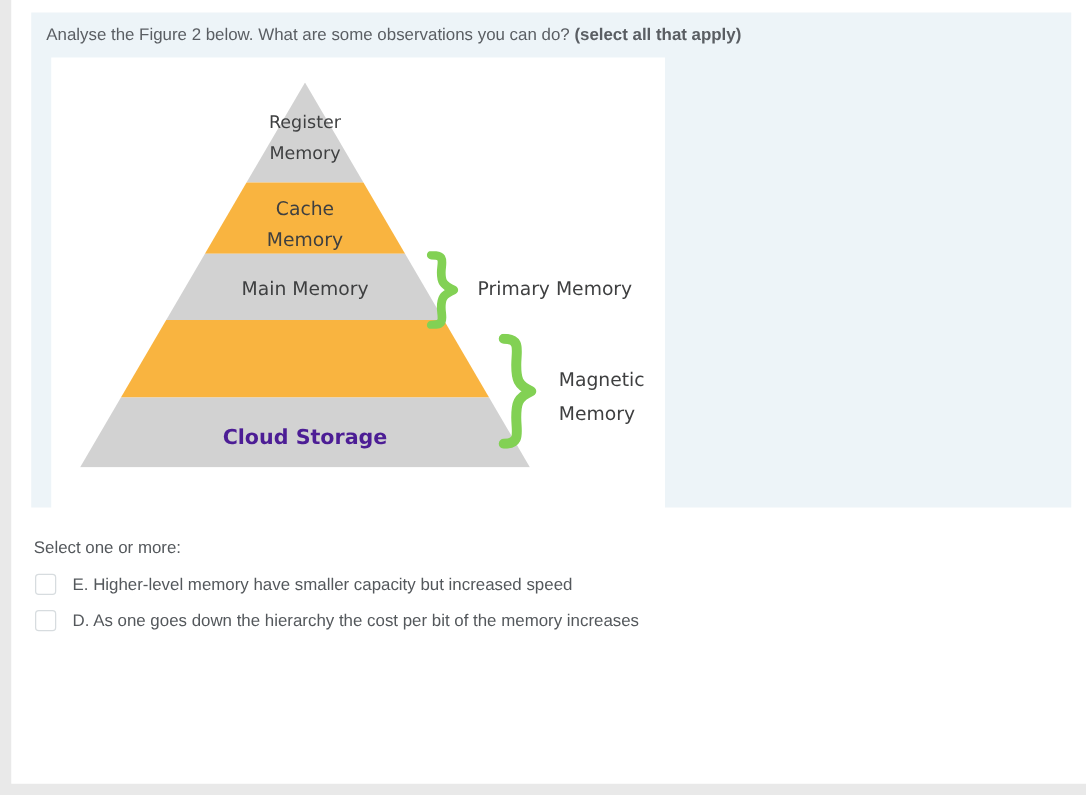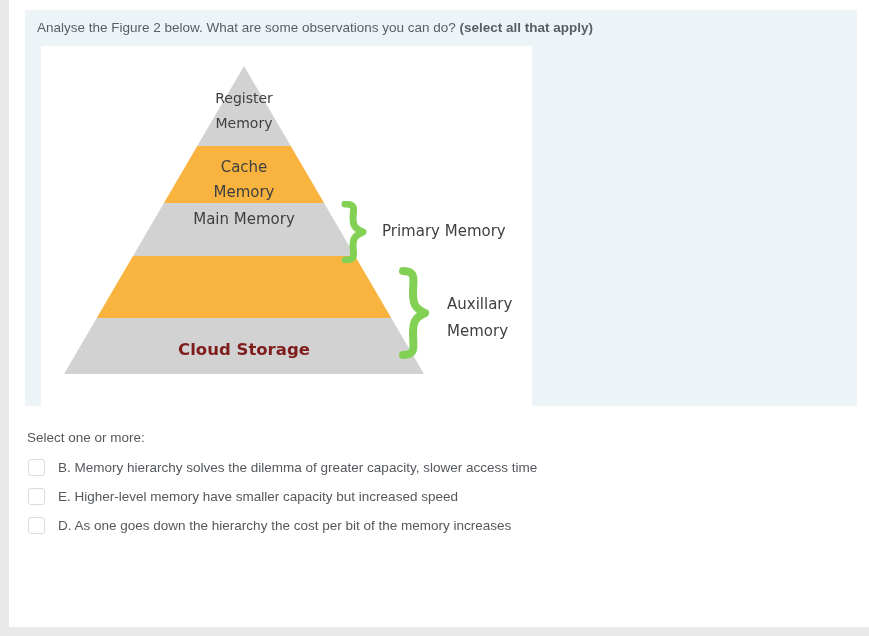--- a/index.html
+++ b/index.html
@@ -56,23 +56,23 @@
     left: 203px;
     transform: translateX(-50%);
     white-space: pre-line;
     text-align: center;
     color: #3e3f40;
     font-size: 15px;
     line-height: 25px;
   }
   .plabel-register { top: 40px; font-size: 14px; }
   .plabel-cache    { top: 109px; }
-  .plabel-main     { top: 161px; text-align: right; }
+  .plabel-main     { top: 173px; text-align: right; }
   .plabel-magnetic { top: 233px; }
-  .plabel-cloud    { top: 291px; font-size: 16.5px; font-weight: 700; color: #7f1d1d; }
+  .plabel-cloud    { top: 291px; font-size: 16.5px; font-weight: 700; color: #4c1d95; }
   .brace { position: absolute; }
   .brace-small { left: 300px; top: 155px; }
   .brace-large { left: 357px; top: 221px; }
   .ann {
     position: absolute;
     color: #3e3f40;
     font-size: 15px;
     line-height: 27px;
     white-space: pre-line;
   }
@@ -133,32 +133,28 @@
 
       <svg class="brace brace-small" width="26" height="62" viewBox="0 0 26 62">
         <path d="M 4 3 C 16 3, 12 9, 12 17 C 12 24, 13 27, 22 31 C 13 35, 12 38, 12 45 C 12 53, 16 59, 4 59" fill="none" stroke-width="7" stroke-linecap="round" stroke-linejoin="round" stroke="#82d154"></path>
       </svg>
 
       <svg class="brace brace-large" width="32" height="92" viewBox="0 0 32 92">
         <path d="M 5 4 C 19 4, 15 13, 15 25 C 15 36, 16 41, 27 46 C 16 51, 15 56, 15 67 C 15 79, 19 88, 5 88" fill="none" stroke-width="8" stroke-linecap="round" stroke-linejoin="round" stroke="#82d154"></path>
       </svg>
 
       <span class="ann ann-primary">Primary Memory</span>
-      <span class="ann ann-aux">Auxillary
+      <span class="ann ann-aux">Magnetic
 Memory</span>
     </div>
   </div>
 
   <div class="answer-block">
     <div class="prompt">Select one or more:</div>
     <div class="options">
-      <label class="opt">
-        <input type="checkbox" style="">
-        <span class="opt-label">B. Memory hierarchy solves the dilemma of greater capacity, slower access time</span>
-      </label>
       <label class="opt">
         <input type="checkbox" style="">
         <span class="opt-label">E. Higher-level memory have smaller capacity but increased speed</span>
       </label>
       <label class="opt">
         <input type="checkbox" style="">
         <span class="opt-label">D. As one goes down the hierarchy the cost per bit of the memory increases</span>
       </label>
     </div>
   </div>

